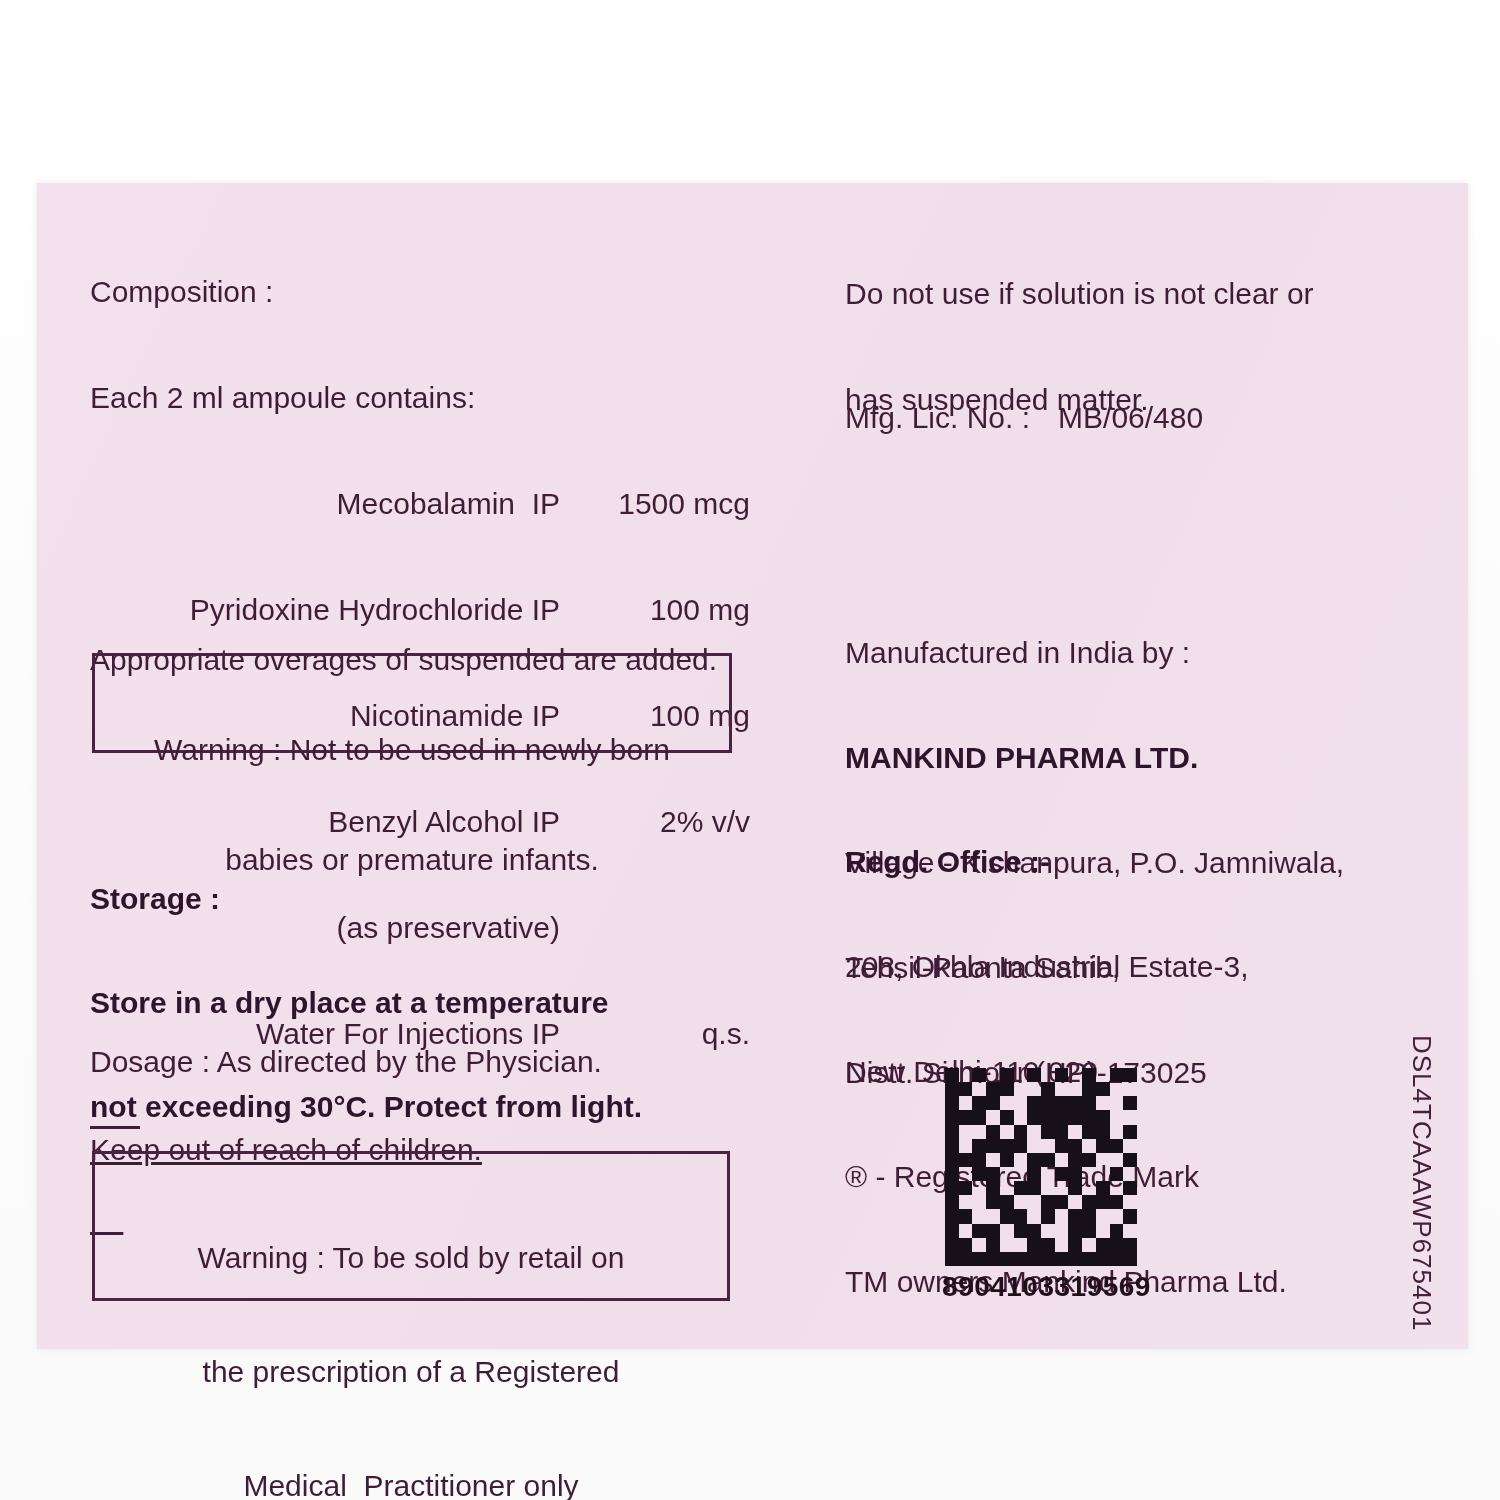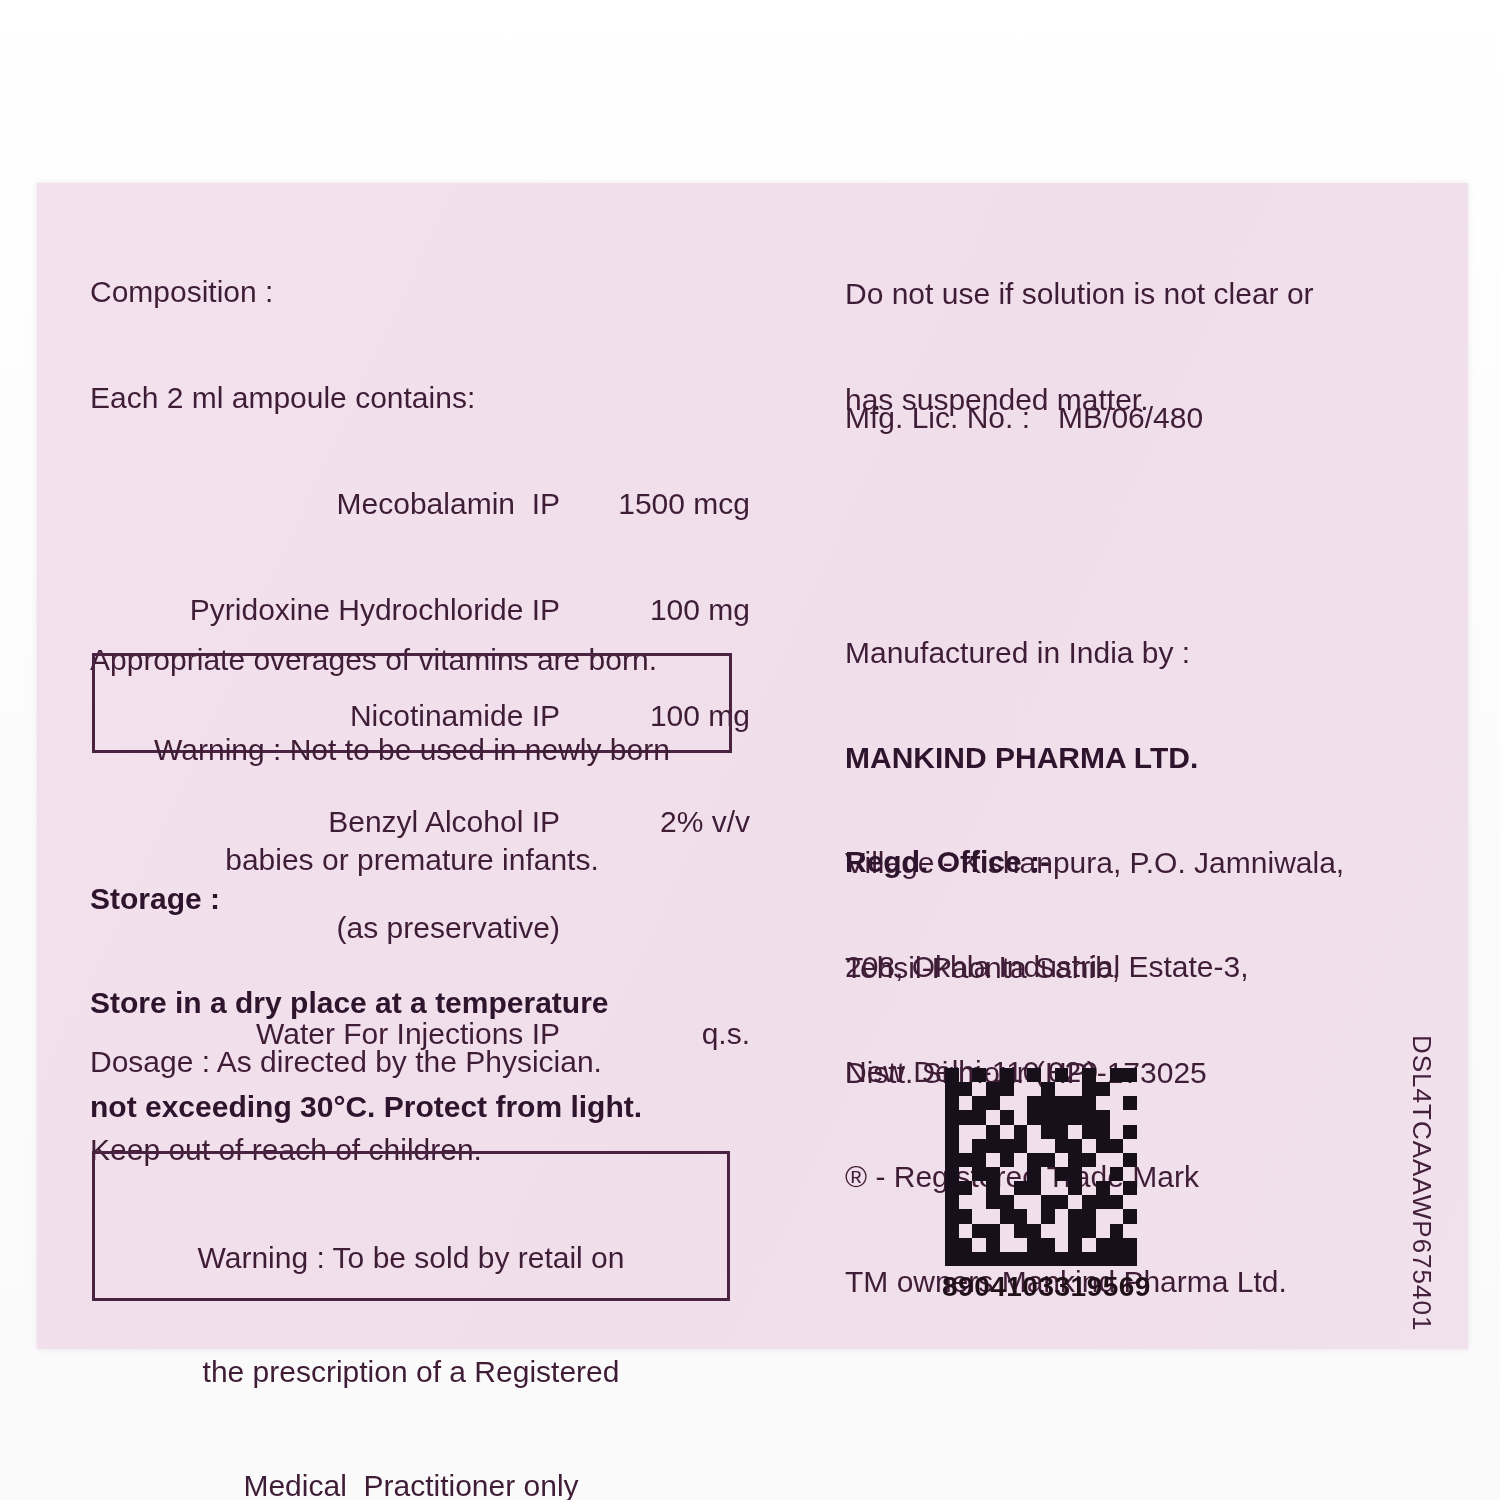--- a/index.html
+++ b/index.html
@@ -85,39 +85,39 @@
         <span>(as preservative)</span>
         <span></span>
       </div>
       <div class="comp-row">
         <span>Water For Injections IP</span>
         <span>q.s.</span>
       </div>
     </div>
 
     <div class="blk" style="left:53px; top:390px; width:680px;">
-      <div class="line">Appropriate overages of vitamins are born.</div>
+      <div class="line">Appropriate overages of suspended are added.</div>
     </div>
 
     <div class="blk wbox" style="left:55px; top:470px; width:640px; height:100px; padding-top:5px;">
       <div class="line">Warning : Not to be used in newly born</div>
       <div class="line">babies or premature infants.</div>
     </div>
 
     <div class="blk lh36 bold" style="left:53px; top:630px; width:680px;">
       <div class="line">Storage :</div>
       <div class="line">Store in a dry place at a temperature</div>
       <div class="line">not exceeding 30°C. Protect from light.</div>
     </div>
 
     <div class="blk" style="left:53px; top:792px; width:680px;">
       <div class="line">Dosage : As directed by the Physician.</div>
     </div>
 
-    <div class="blk" style="left:53px; top:880px; width:680px;">
+    <div class="blk" style="left:53px; top:880px; width:680px;text-decoration:underline;">
       <div class="line">Keep out of reach of children.</div>
     </div>
 
     <div class="blk wbox wbox2" style="left:55px; top:968px; width:638px; height:150px; padding-top:13px;">
       <div class="line">Warning : To be sold by retail on</div>
       <div class="line">the prescription of a Registered</div>
       <div class="line">Medical  Practitioner only</div>
     </div>
 
     <div class="blk" style="left:808px; top:24px; width:600px;">

